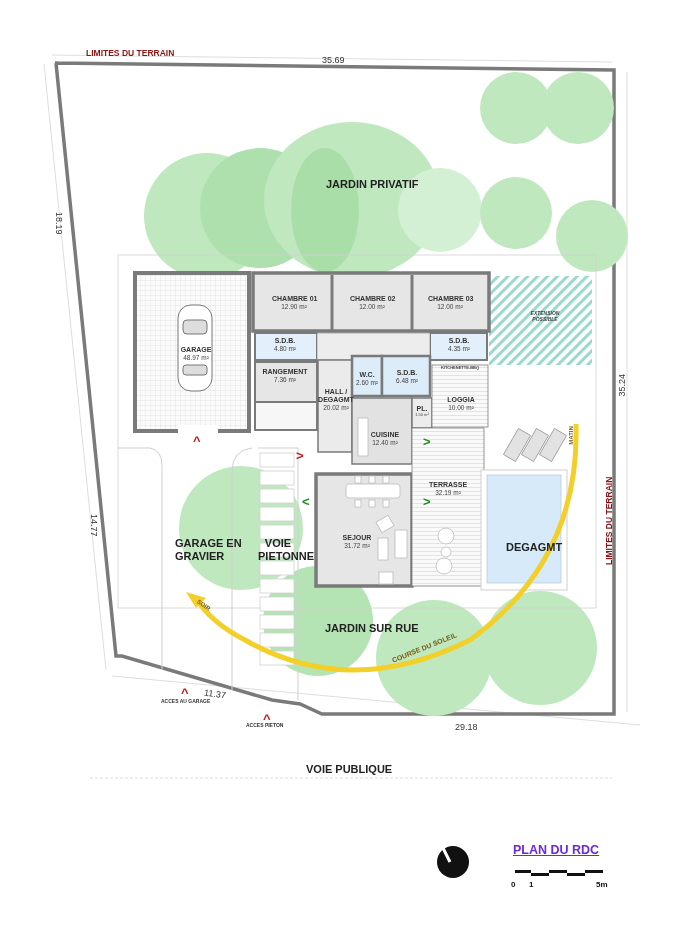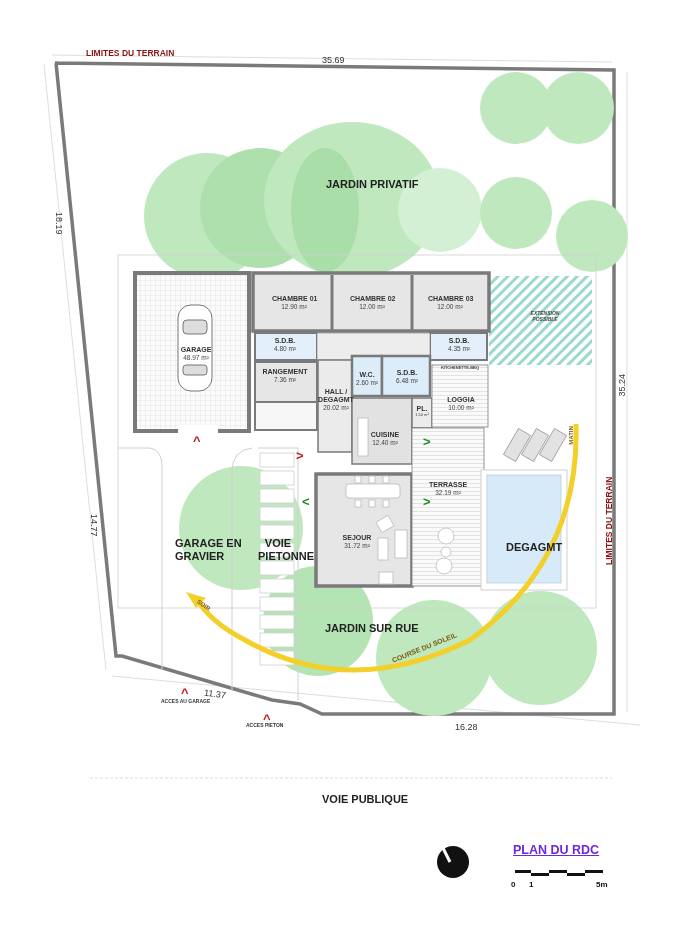--- a/index.html
+++ b/index.html
@@ -158,21 +158,21 @@
   </g>
 </svg>
 
 <div class="lbl red" style="left:86px;top:49px;">LIMITES DU TERRAIN</div>
 <div class="lbl dim" style="left:322px;top:55px;">35.69</div>
 <div class="lbl dim" style="left:48px;top:218px;transform:rotate(90deg);">18.19</div>
 <div class="lbl dim" style="left:83px;top:520px;transform:rotate(90deg);">14.77</div>
 <div class="lbl dim" style="left:611px;top:380px;transform:rotate(-90deg);">35.24</div>
 <div class="lbl red" style="left:566px;top:516px;transform:rotate(-90deg);">LIMITES DU TERRAIN</div>
 <div class="lbl dim" style="left:204px;top:689px;transform:rotate(8deg);">11.37</div>
-<div class="lbl dim" style="left:455px;top:722px;">16.28</div>
+<div class="lbl dim" style="left:455px;top:722px;">29.18</div>
 
 <div class="lbl big" style="left:326px;top:178px;">JARDIN PRIVATIF</div>
 <div class="lbl big" style="left:325px;top:622px;">JARDIN SUR RUE</div>
 <div class="lbl big" style="left:175px;top:537px;width:40px;"><span>GARAGE EN</span><br><span>GRAVIER</span></div>
 <div class="lbl big" style="left:258px;top:537px;width:40px;"><span>VOIE</span><br><span>PIETONNE</span></div>
 <div class="lbl tiny" style="left:520px;top:311px;width:50px;font-style:italic;"><span>EXTENSION</span><br><span>POSSIBLE</span></div>
 <div class="lbl big" style="left:506px;top:541px;">DEGAGMT</div>
 
 <div class="lbl" style="left:178px;top:346px;width:36px;">
     <div class="room-name">GARAGE</div>
@@ -243,17 +243,17 @@
 <div class="arrow-red" style="left:193px;top:434px;">^</div>
 <div class="arrow-red" style="left:296px;top:449px;">&gt;</div>
 <div class="arrow-red" style="left:181px;top:686px;">^</div>
 <div class="arrow-red" style="left:263px;top:712px;">^</div>
 <div class="arrow-green" style="left:423px;top:435px;">&gt;</div>
 <div class="arrow-green" style="left:423px;top:495px;">&gt;</div>
 <div class="arrow-green" style="left:302px;top:495px;">&lt;</div>
 <div class="lbl" style="left:161px;top:699px;font-size:5px;font-weight:bold;color:#333;">ACCES AU GARAGE</div>
 <div class="lbl" style="left:246px;top:723px;font-size:5px;font-weight:bold;color:#333;">ACCES PIETON</div>
 
-<div class="lbl voie" style="left:322px;top:763px;margin-top:30px;">VOIE PUBLIQUE</div>
+<div class="lbl voie" style="left:306px;top:763px;">VOIE PUBLIQUE</div>
 <div class="lbl title" style="left:513px;top:843px;">PLAN DU RDC</div>
 <div class="lbl scale-num" style="left:511px;top:880px;">0</div>
 <div class="lbl scale-num" style="left:529px;top:880px;">1</div>
 <div class="lbl scale-num" style="left:596px;top:880px;">5m</div>
 
 </body></html>

